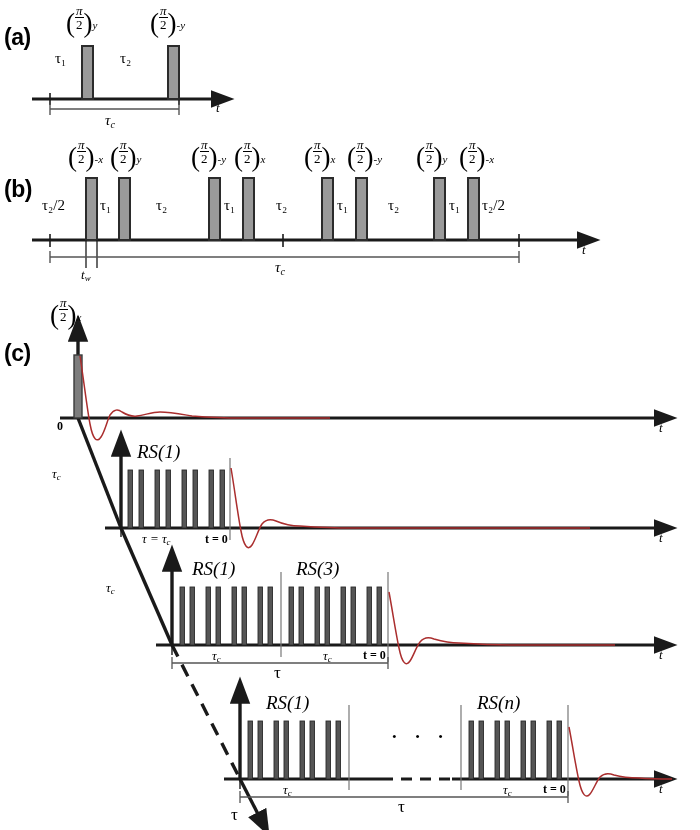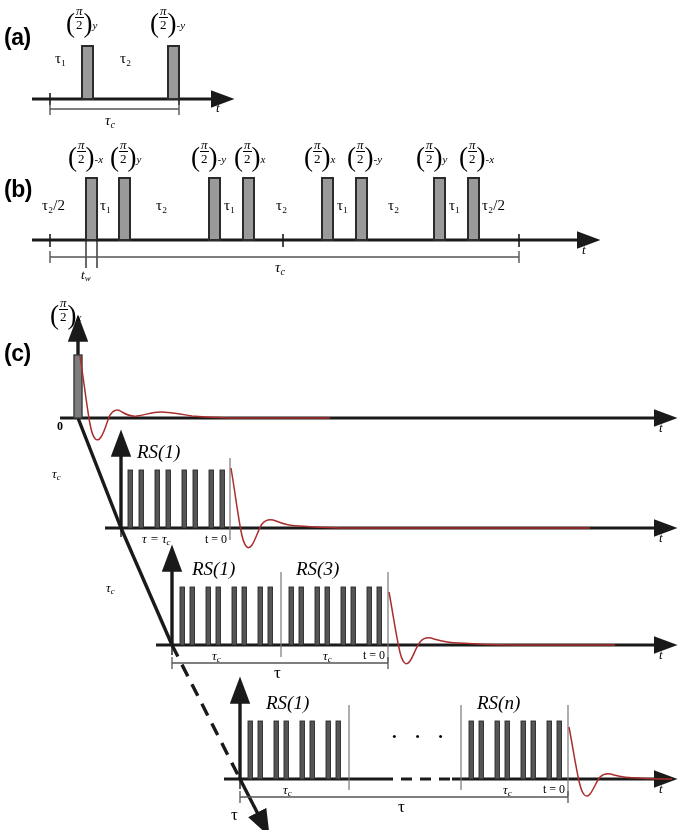--- a/index.html
+++ b/index.html
@@ -17,21 +17,21 @@
   .paren{font-size:27px;vertical-align:-0.26em;font-style:normal;}
   .frac{display:inline-block;text-align:center;vertical-align:-0.30em;line-height:1.0;}
   .frac .num{display:block;font-style:italic;font-size:13px;padding:0 1px;}
   .frac .den{display:block;border-top:1.3px solid #000;font-size:13px;padding:0 1px;}
   .phsub{font-size:11px;font-style:italic;vertical-align:-0.45em;}
   .rslbl{position:absolute;font-style:italic;font-size:19px;white-space:nowrap;
          font-family:"Liberation Serif",serif;}
   .tlbl{position:absolute;font-style:italic;font-size:13px;font-family:"Liberation Serif",serif;}
   .taulbl{position:absolute;font-size:15px;font-family:"Liberation Serif",serif;white-space:nowrap;}
   .taubig{position:absolute;font-size:17px;font-family:"Liberation Serif",serif;white-space:nowrap;}
-  .t0{position:absolute;font-size:12px;font-weight:normal;white-space:nowrap;
+  .t0{position:absolute;font-size:12px;font-weight:bold;white-space:nowrap;
       font-family:"Liberation Serif",serif;}
   .zero{position:absolute;font-size:12px;font-weight:bold;font-family:"Liberation Serif",serif;}
   .ell{position:absolute;font-size:26px;letter-spacing:4px;font-family:"Liberation Serif",serif;}
 </style>
 </head>
 <body>
 
 <div class="fig">
 
   <div class="panel-letter" style="left:4px;top:24px;">(a)</div>

